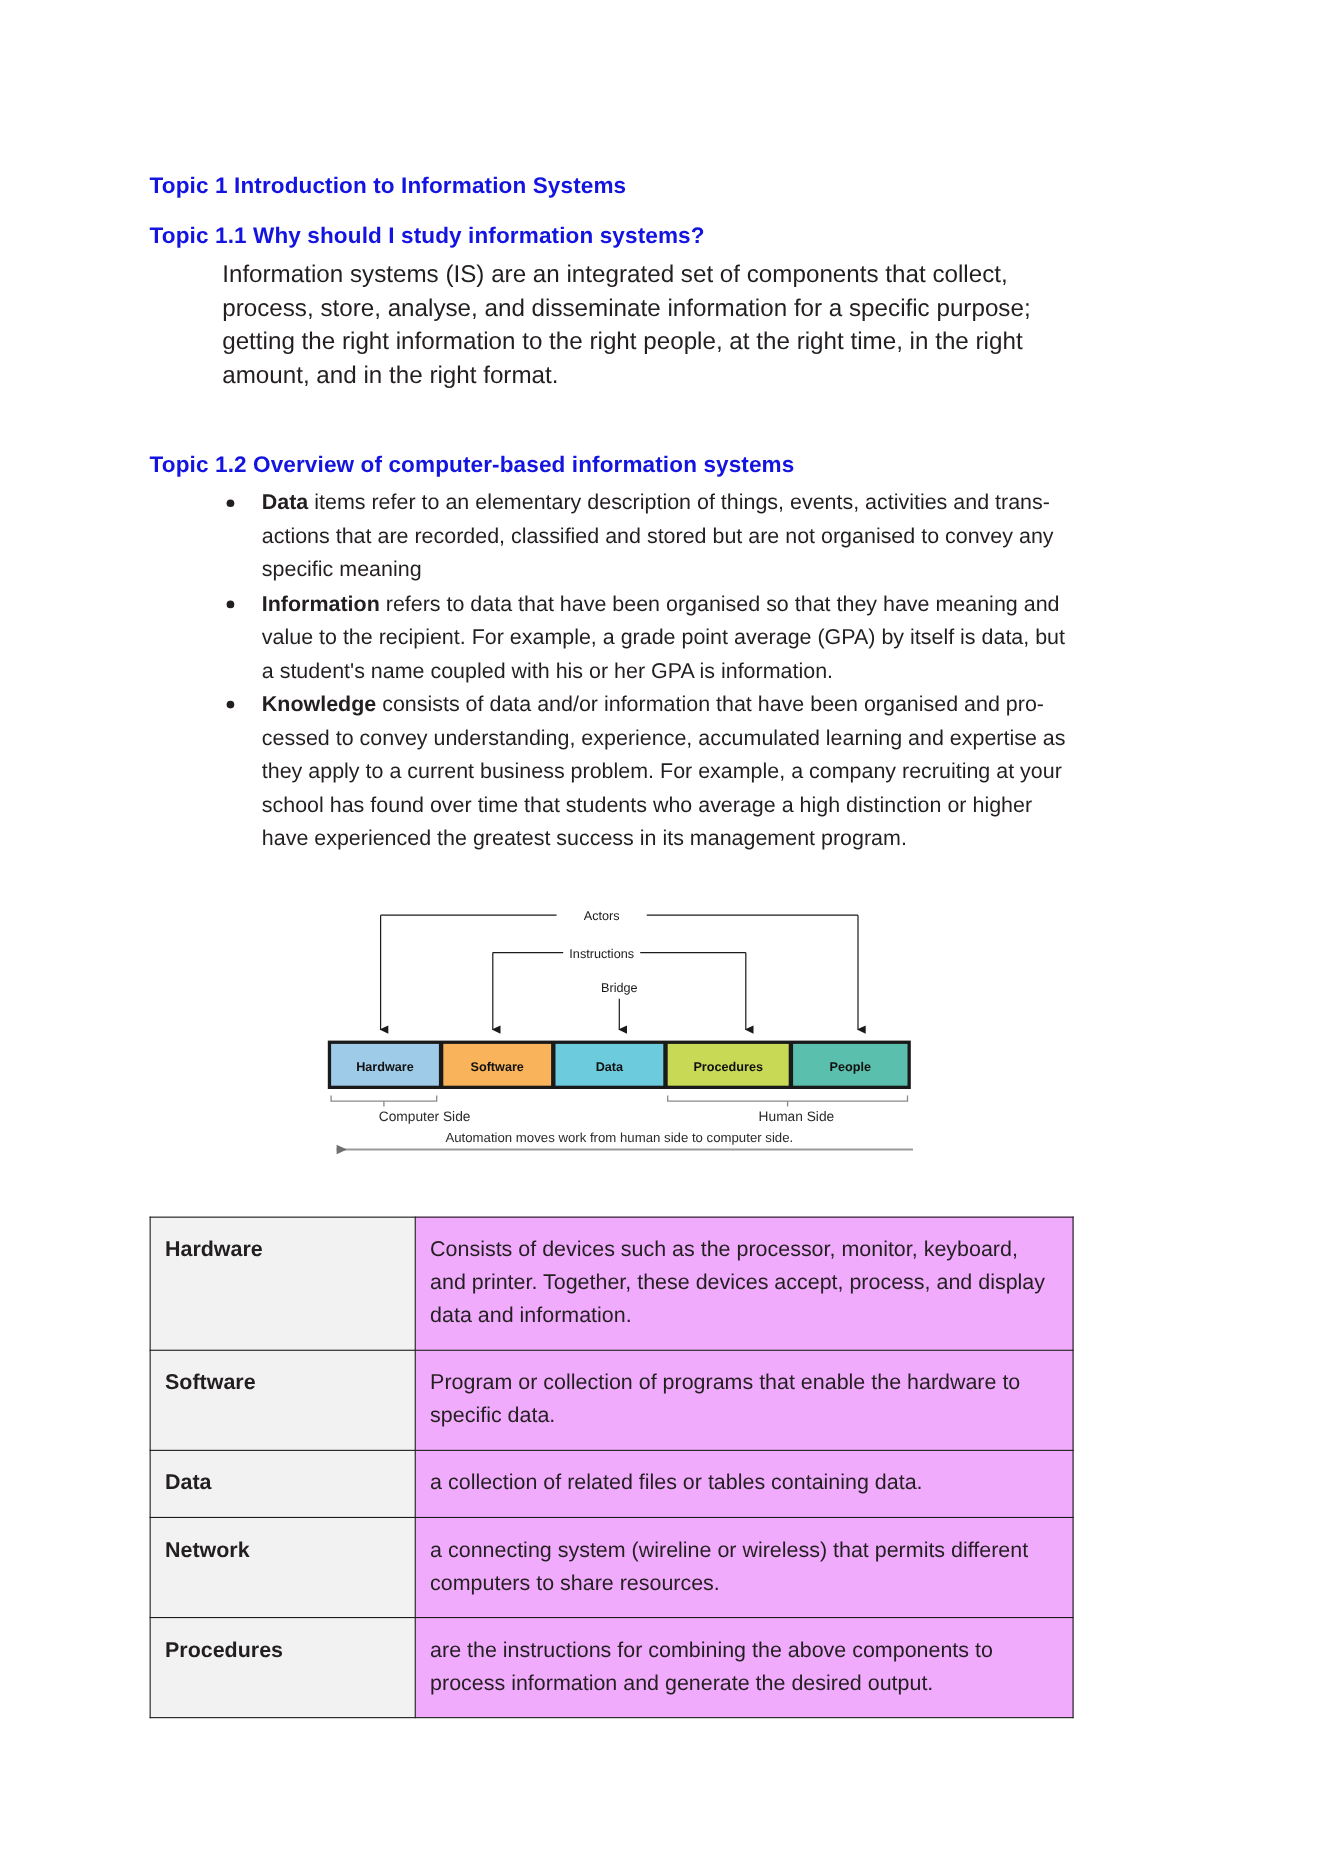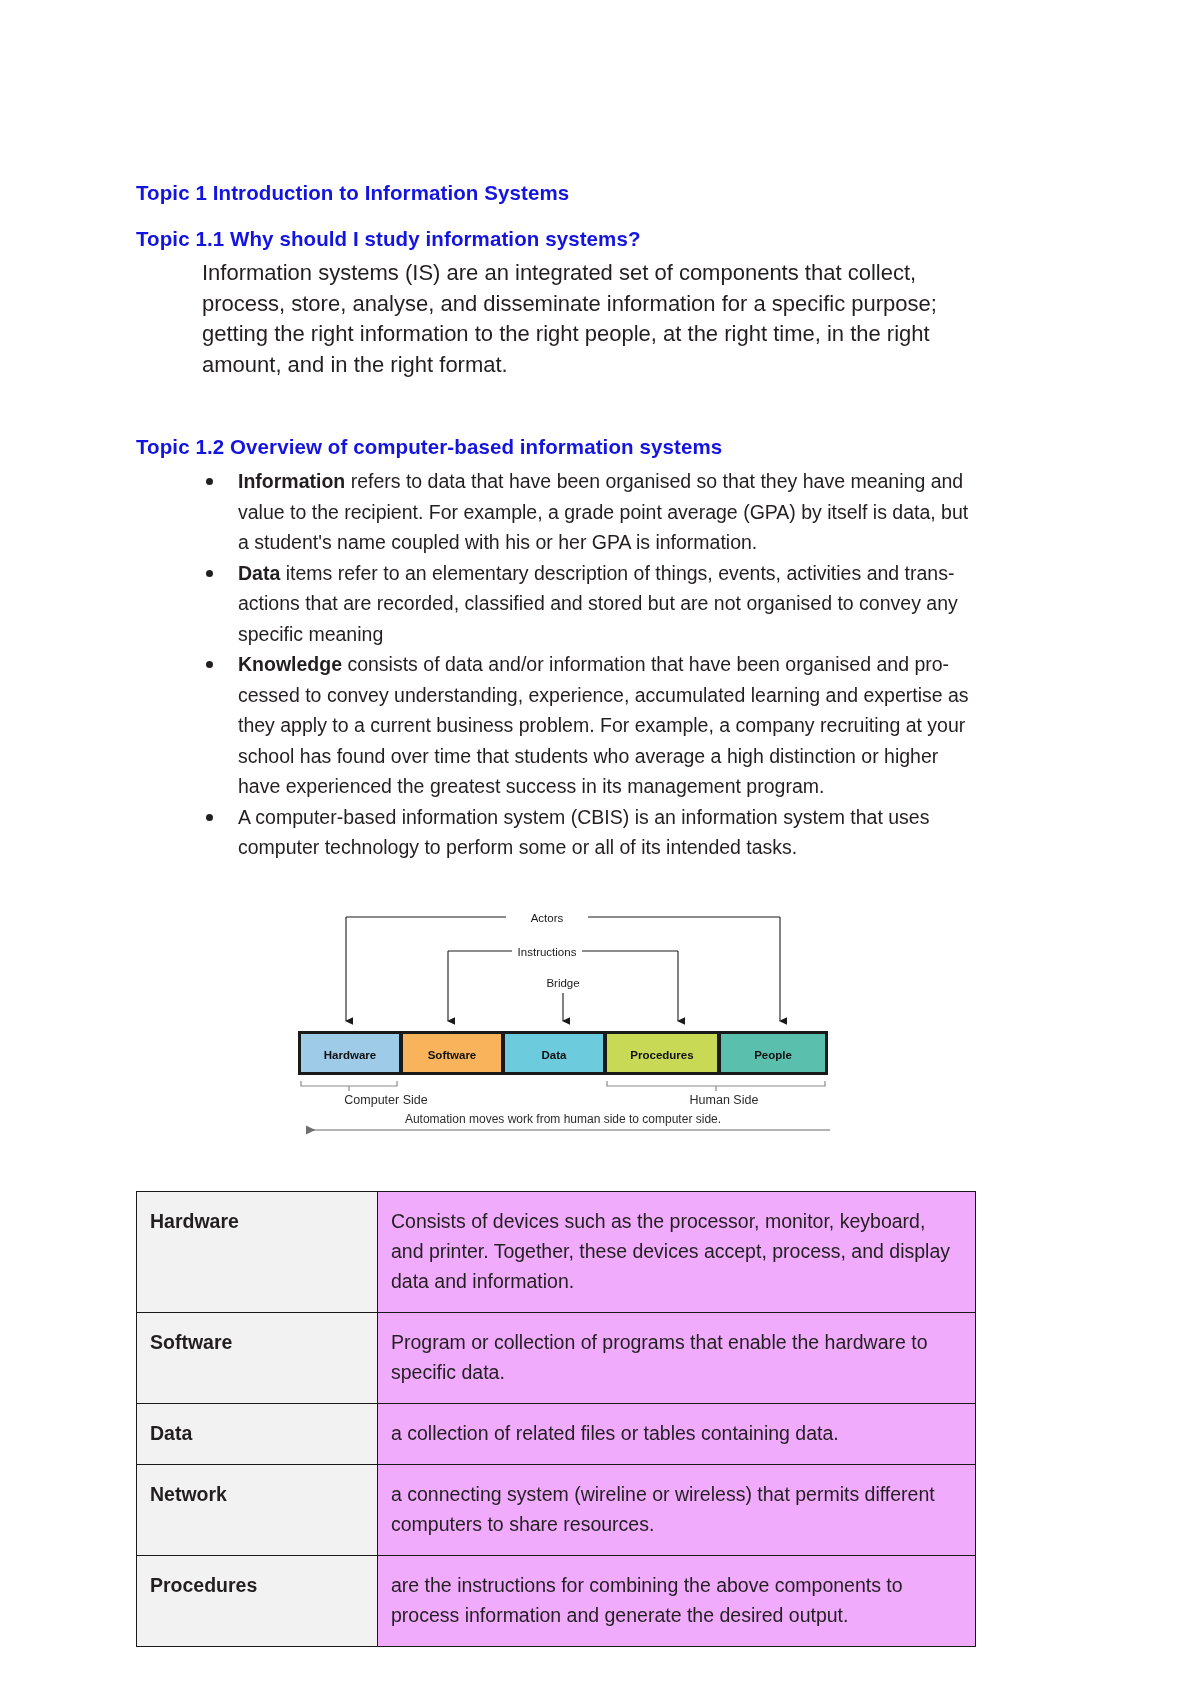--- a/index.html
+++ b/index.html
@@ -18,21 +18,21 @@
   .page {
     position: absolute;
     left: 0; top: 0;
     width: 1200px;
     height: 1694px;
     background: #fff;
   }
   .content {
     position: absolute;
     left: 136px;
-    top: 180px;
+    top: 156px;
     width: 840px;
   }
 
   h1.topic, h2.subtopic {
     color: #1414e0;
     font-weight: bold;
     margin: 0;
     letter-spacing: 0.1px;
   }
   h1.topic {
@@ -124,24 +124,23 @@
   <div class="content">
 
     <h1 class="topic">Topic 1 Introduction to Information Systems</h1>
 
     <h2 class="subtopic">Topic 1.1 Why should I study information systems?</h2>
     <p class="indented">Information systems (IS) are an integrated set of components that collect, process, store, analyse, and disseminate information for a specific purpose; getting the right information to the right people, at the right time, in the right amount, and in the right format.</p>
 
     <h2 class="subtopic spaced">Topic 1.2 Overview of computer-based information systems</h2>
 
     <ul class="bullets">
+      <li><span class="bold-term">Data</span><span> items refer to an elementary description of things, events, activities and trans-actions that are recorded, classified and stored but are not organised to convey any specific meaning</span></li>
       <li><span class="bold-term">Information</span><span> refers to data that have been organised so that they have meaning and value to the recipient. For example, a grade point average (GPA) by itself is data, but a student's name coupled with his or her GPA is information.</span></li>
-      <li><span class="bold-term">Data</span><span> items refer to an elementary description of things, events, activities and trans-actions that are recorded, classified and stored but are not organised to convey any specific meaning</span></li>
       <li><span class="bold-term">Knowledge</span><span> consists of data and/or information that have been organised and pro-cessed to convey understanding, experience, accumulated learning and expertise as they apply to a current business problem. For example, a company recruiting at your school has found over time that students who average a high distinction or higher have experienced the greatest success in its management program.</span></li>
-      <li><span class="bold-term"></span><span>A computer-based information system (CBIS) is an information system that uses computer technology to perform some or all of its intended tasks.</span></li>
     </ul>
 
     <div class="diagram-wrap">
       <svg class="diagram-svg" width="546" height="250" viewBox="0 0 546 250" xmlns="http://www.w3.org/2000/svg">
         <defs>
           <marker id="arrowDown" markerWidth="10" markerHeight="10" refX="5" refY="8" orient="auto" markerUnits="userSpaceOnUse">
             <path d="M1.2,1 L8.8,1 L5,9 Z" fill="#1a1a1a"></path>
           </marker>
           <marker id="arrowLeft" markerWidth="12" markerHeight="10" refX="10" refY="5" orient="auto" markerUnits="userSpaceOnUse">
             <path d="M10,0.6 L10,9.4 L0.6,5 Z" fill="#6f6f6f"></path>

